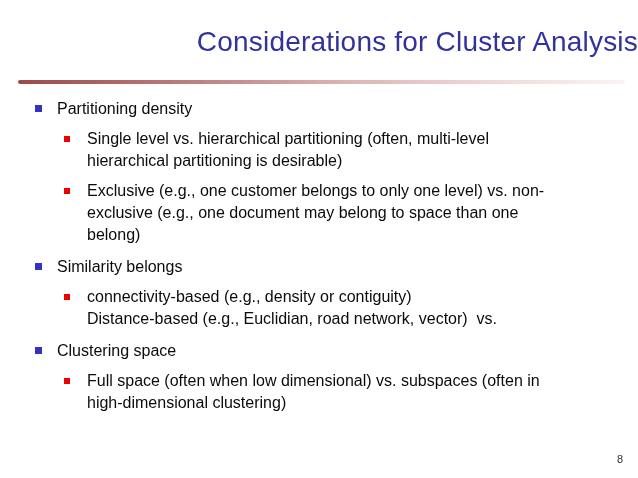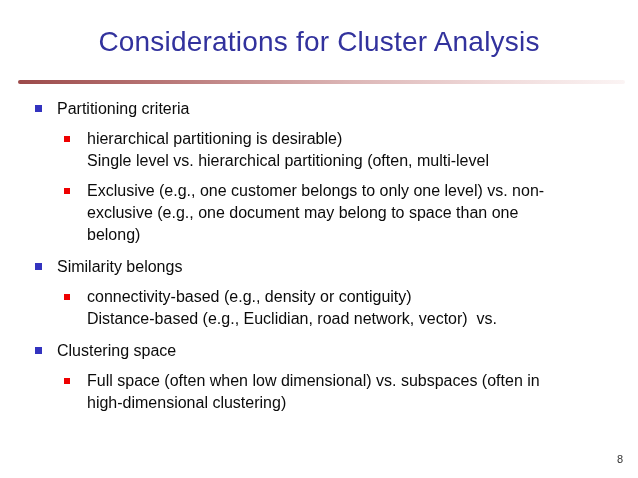--- a/index.html
+++ b/index.html
@@ -11,21 +11,21 @@
     position: relative;
     width: 638px;
     height: 478px;
     background: #ffffff;
     overflow: hidden;
     font-family: "Liberation Sans", sans-serif;
     color: #0b0b0b;
   }
   .title {
     margin-top: 25px;
-    text-align: center;
+    text-align: right;
     font-size: 28px;
     line-height: 34px;
     font-weight: 400;
     color: #32329d;
     letter-spacing: 0.2px;
   }
   .rule {
     margin: 21px 13px 0 18px;
     height: 4px;
     border-radius: 2px;
@@ -87,27 +87,27 @@
 <div class="slide">
 
   <div class="title">Considerations for Cluster Analysis</div>
 
   <div class="rule"></div>
 
   <div class="content">
 
     <div class="l1 first">
       <span class="b1"></span>
-      <div class="t1">Partitioning criteria</div>
+      <div class="t1">Partitioning density</div>
     </div>
     <div class="l2">
       <span class="b2"></span>
       <div class="t2">
+        <div class="line">Single level vs. hierarchical partitioning (often, multi-level</div>
         <div class="line">hierarchical partitioning is desirable)</div>
-        <div class="line">Single level vs. hierarchical partitioning (often, multi-level</div>
       </div>
     </div>
 
     <div class="l2">
       <span class="b2"></span>
       <div class="t2">
         <div class="line">Exclusive (e.g., one customer belongs to only one level) vs. non-</div>
         <div class="line">exclusive (e.g., one document may belong to space than one</div>
         <div class="line">belong)</div>
       </div>

